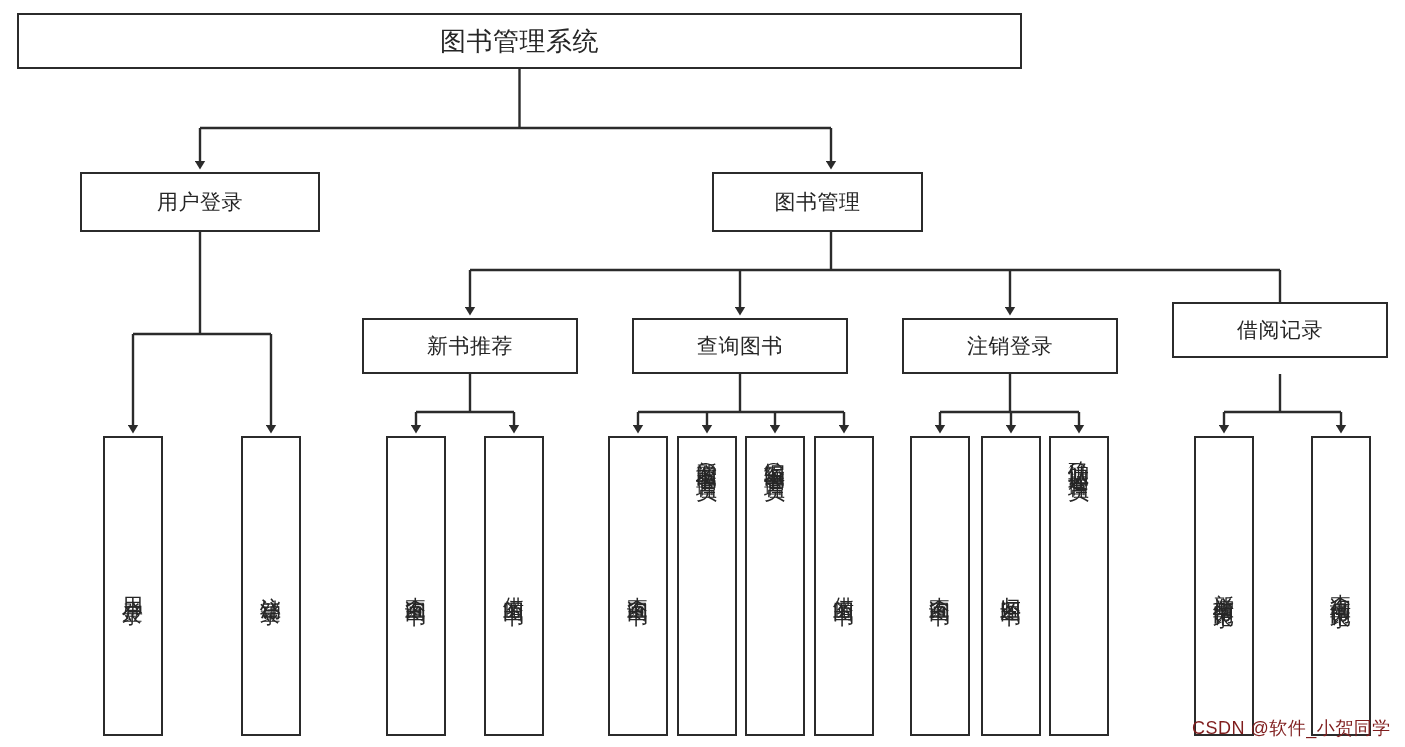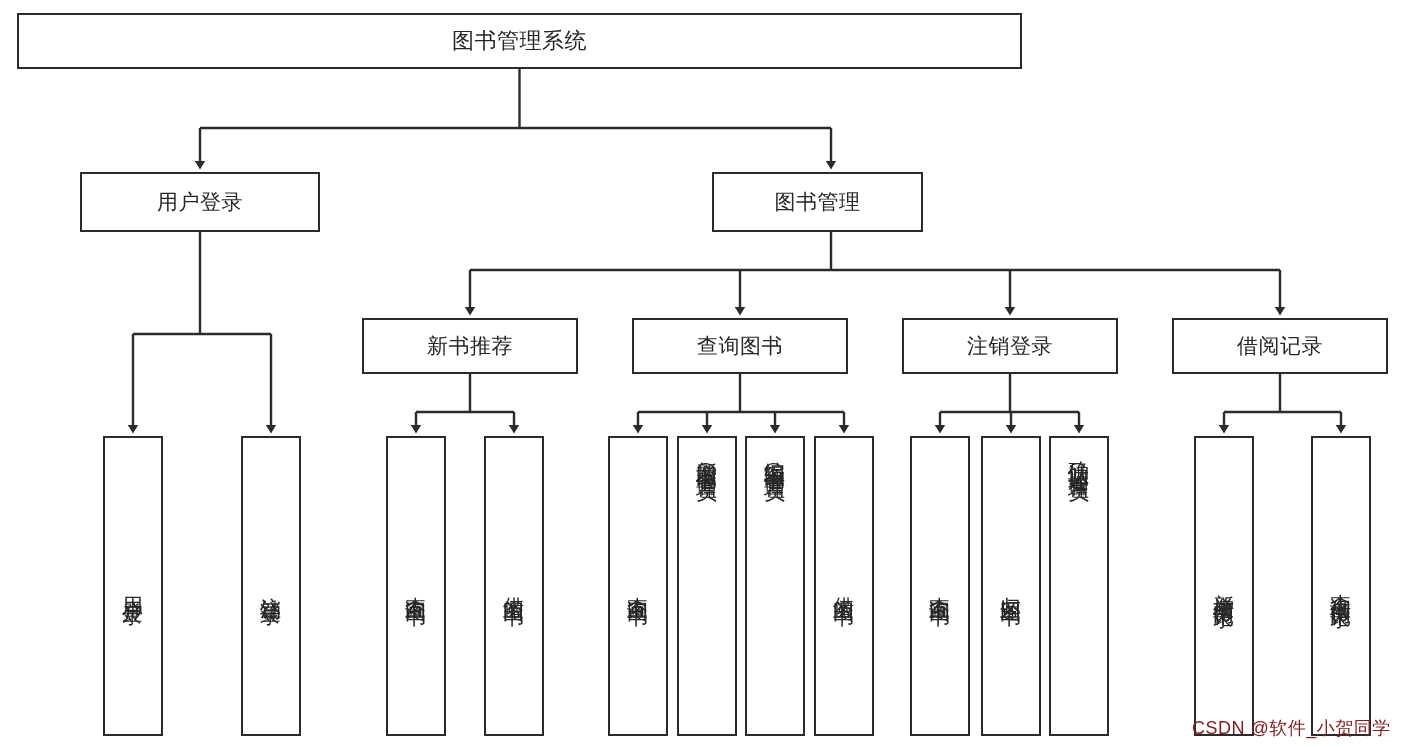--- a/index.html
+++ b/index.html
@@ -41,21 +41,21 @@
     line-height: 1.18;
     white-space: nowrap;
   }
   
   .node.horiz .label {
     writing-mode: horizontal-tb;
     font-size: 21px;
     letter-spacing: 0.5px;
   }
   .node.root .label {
-    font-size: 22px;
+    font-size: 26px;
   }
   
   .node.vert {
     align-items: flex-start;
     justify-content: center;
     padding-top: 6px;
   }
   .node.vert .label {
     writing-mode: vertical-rl;
     text-orientation: upright;
@@ -136,21 +136,21 @@
       </div>
       <div class="node horiz" style="left: 362px; top: 318px; width: 216px; height: 56px;">
         <span class="label">新书推荐</span>
       </div>
       <div class="node horiz" style="left: 632px; top: 318px; width: 216px; height: 56px;">
         <span class="label">查询图书</span>
       </div>
       <div class="node horiz" style="left: 902px; top: 318px; width: 216px; height: 56px;">
         <span class="label">注销登录</span>
       </div>
-      <div class="node horiz" style="left: 1172px; top: 318px; width: 216px; height: 56px;">
+      <div class="node horiz" style="left: 1172px; top: 302px; width: 216px; height: 56px;">
         <span class="label">借阅记录</span>
       </div>
       <div class="node vert mid" style="left: 103px; top: 436px; width: 60px; height: 300px;">
         <span class="label">用户登录</span>
       </div>
       <div class="node vert mid" style="left: 241px; top: 436px; width: 60px; height: 300px;">
         <span class="label">注销登录</span>
       </div>
       <div class="node vert mid" style="left: 386px; top: 436px; width: 60px; height: 300px;">
         <span class="label">查询图书</span>

